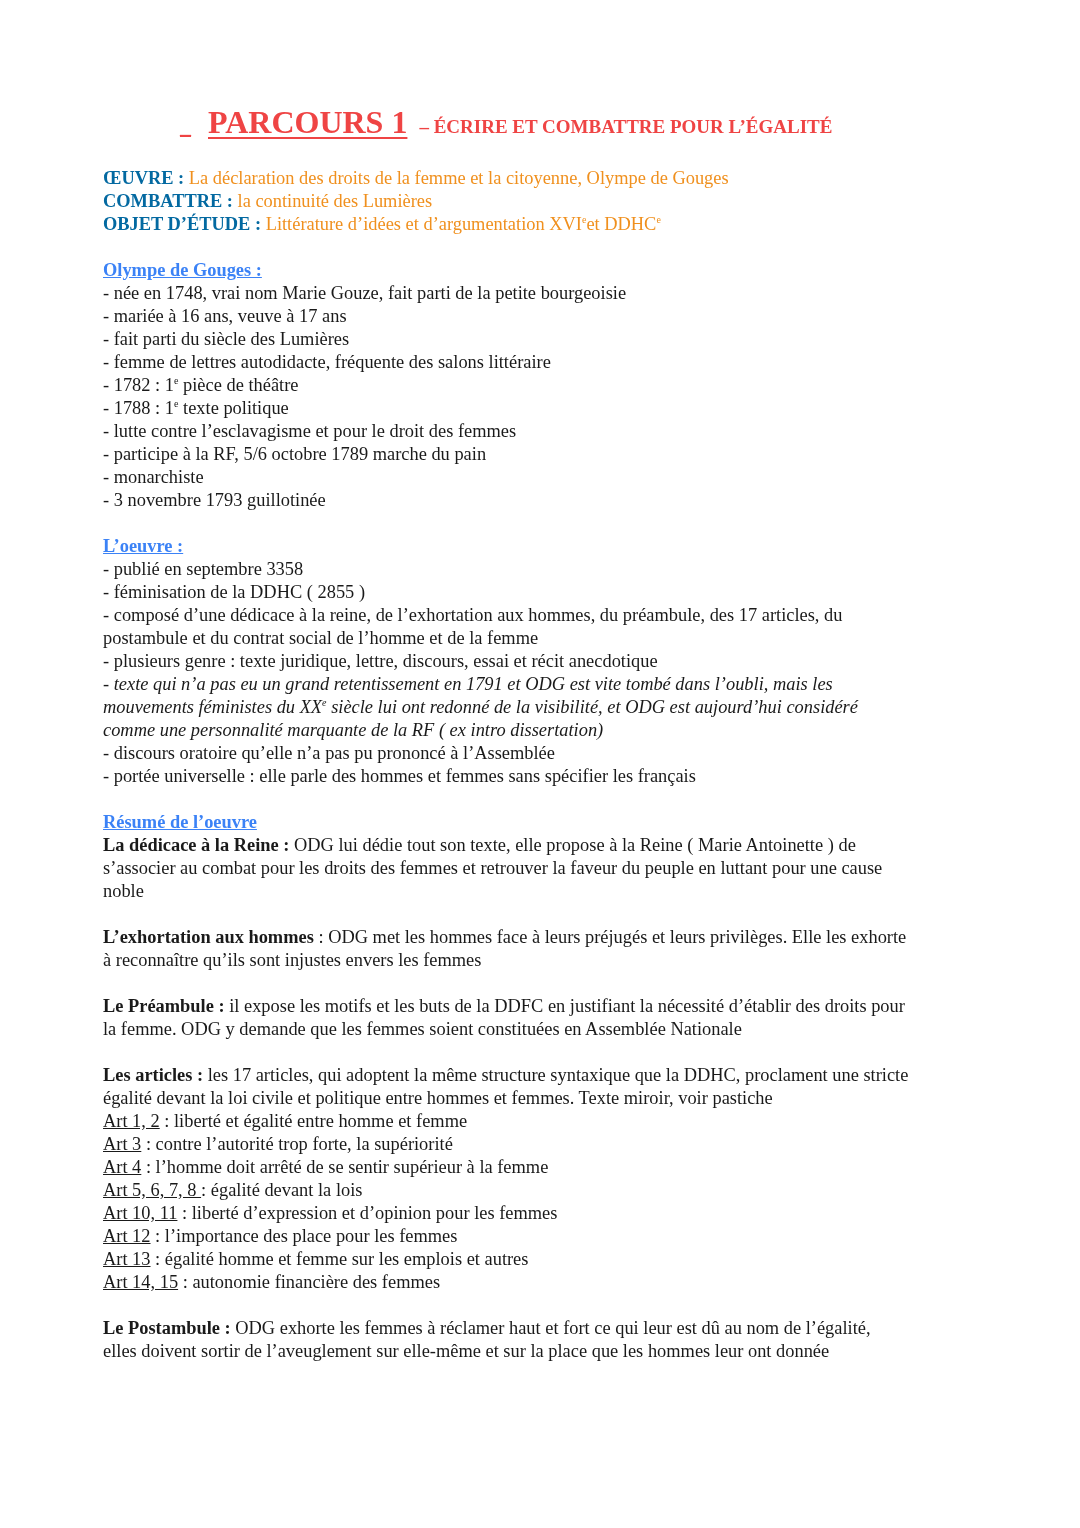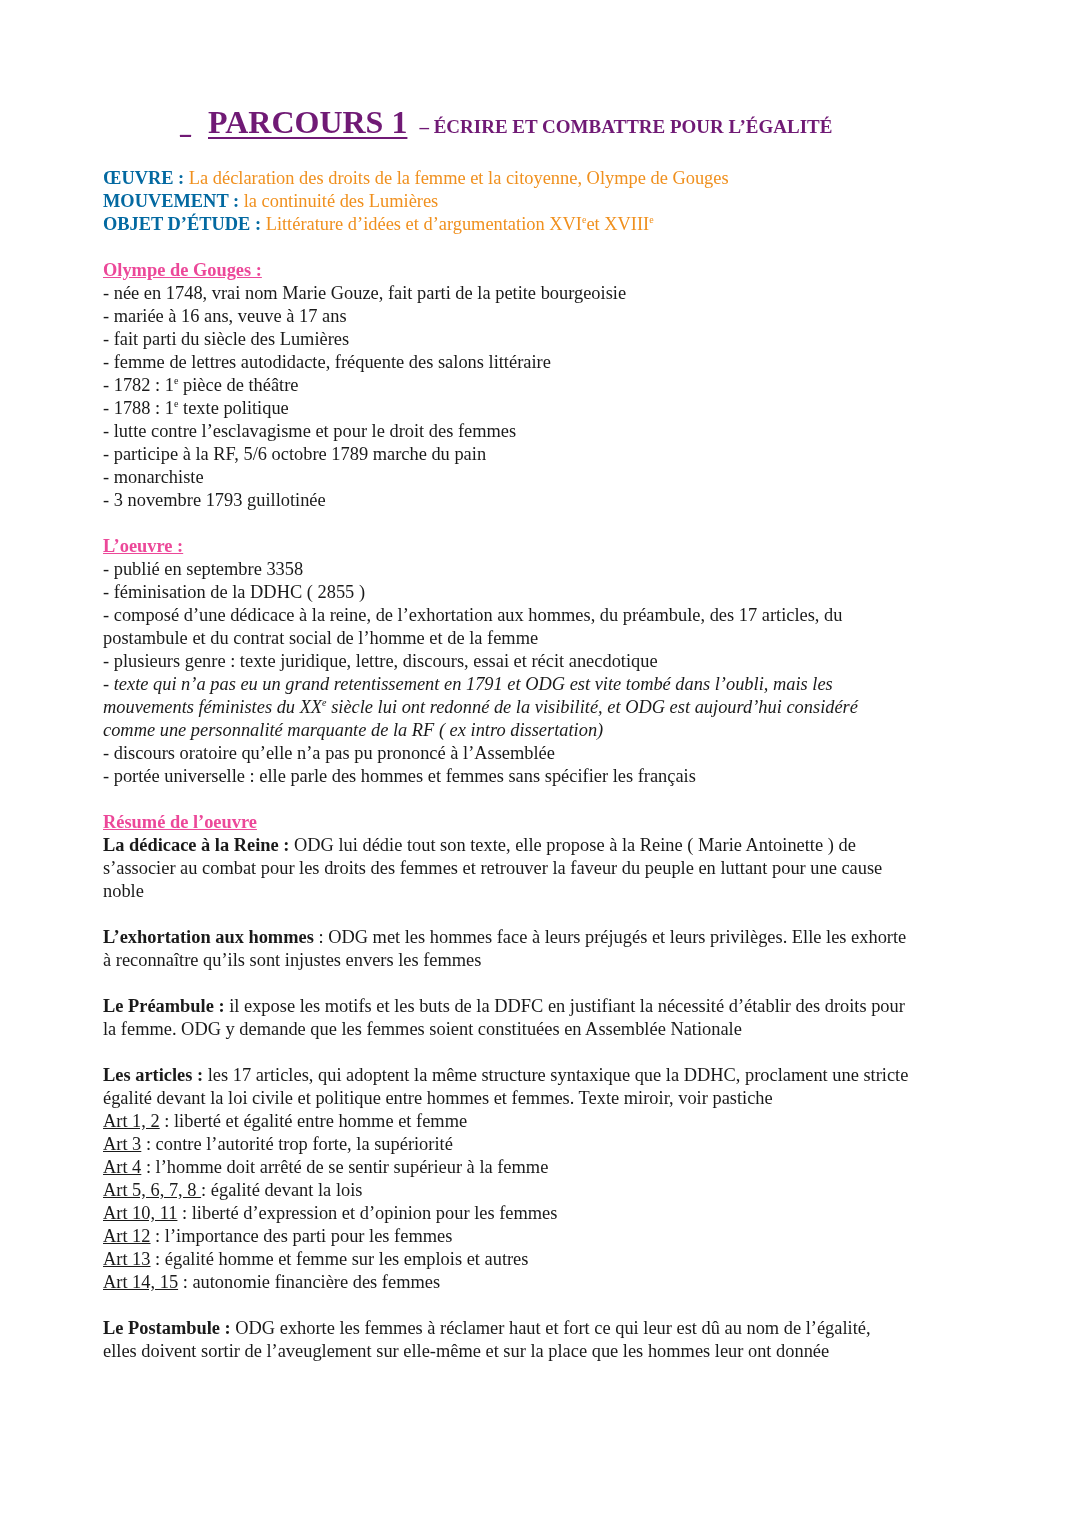--- a/index.html
+++ b/index.html
@@ -1,48 +1,48 @@
 <!DOCTYPE html>
 <html><head>
   <meta charset="utf-8">
   <style>
     html, body { margin: 0; padding: 0; background: #ffffff; }
     body { width: 1080px; height: 1528px; position: relative; overflow: hidden;
            font-family: "Liberation Serif", serif; color: #1a1a1a; }
-    .title { position: absolute; left: 180px; top: 104px; white-space: nowrap; color: #701a75; font-weight: bold; }
+    .title { position: absolute; left: 180px; top: 104px; white-space: nowrap; color: #ef4444; font-weight: bold; }
     .title .dash-lead { font-size: 22px; text-decoration: underline; margin-right: 16px; display: inline-block; width: 8px; }
     .title .main { font-size: 32px; text-decoration: underline; text-decoration-thickness: 2px; text-underline-offset: 4px; }
     .title .sub { font-size: 19px; margin-left: 8px; }
     .line { position: absolute; left: 103px; font-size: 18.4px; line-height: 23px; white-space: nowrap; }
     .orange { color: #f0901e; }
     .orange b { color: #0369a1; }
-    .green { color: #ec4899; font-weight: bold; text-decoration: underline; }
+    .green { color: #3b82f6; font-weight: bold; text-decoration: underline; }
     .sup { font-size: 10px; vertical-align: super; line-height: 0; }
     .u { text-decoration: underline; }
     .it { font-style: italic; }
   </style>
 </head>
 <body>
 
 <div>
 
   <div class="title">
     <span class="dash-lead">_</span>
     <span class="main">PARCOURS 1</span>
     <span class="sub">– ÉCRIRE ET COMBATTRE POUR L’ÉGALITÉ</span>
   </div>
 
   <div class="line orange" style="top:167px;">
     <b>ŒUVRE :</b><span> La déclaration des droits de la femme et la citoyenne, Olympe de Gouges</span>
   </div>
   <div class="line orange" style="top:190px;">
-    <b>MOUVEMENT :</b><span> la continuité des Lumières</span>
+    <b>COMBATTRE :</b><span> la continuité des Lumières</span>
   </div>
   <div class="line orange" style="top:213px;">
-    <b>OBJET D’ÉTUDE :</b><span> Littérature d’idées et d’argumentation XVI</span><span class="sup">e</span><span>et XVIII</span><span class="sup">e</span>
+    <b>OBJET D’ÉTUDE :</b><span> Littérature d’idées et d’argumentation XVI</span><span class="sup">e</span><span>et DDHC</span><span class="sup">e</span>
   </div>
 
   <div class="line green" style="top:259px;">Olympe de Gouges :</div>
   <div class="line" style="top:282px;">- née en 1748, vrai nom Marie Gouze, fait parti de la petite bourgeoisie</div>
   <div class="line" style="top:305px;">- mariée à 16 ans, veuve à 17 ans</div>
   <div class="line" style="top:328px;">- fait parti du siècle des Lumières</div>
   <div class="line" style="top:351px;">- femme de lettres autodidacte, fréquente des salons littéraire</div>
   <div class="line" style="top:374px;">
     <span>- 1782 : 1</span><span class="sup">e</span><span> pièce de théâtre</span>
   </div>
@@ -88,21 +88,21 @@
   <div class="line" style="top:1064px;">
     <b>Les articles :</b><span> les 17 articles, qui adoptent la même structure syntaxique que la DDHC, proclament une stricte</span>
   </div>
   <div class="line" style="top:1087px;">égalité devant la loi civile et politique entre hommes et femmes. Texte miroir, voir pastiche</div>
 
   <div class="line" style="top:1110px;"><span class="u">Art 1, 2</span><span> : liberté et égalité entre homme et femme</span></div>
   <div class="line" style="top:1133px;"><span class="u">Art 3</span><span> : contre l’autorité trop forte, la supériorité</span></div>
   <div class="line" style="top:1156px;"><span class="u">Art 4</span><span> : l’homme doit arrêté de se sentir supérieur à la femme</span></div>
   <div class="line" style="top:1179px;"><span class="u" style="white-space:pre">Art 5, 6, 7, 8 </span><span>: égalité devant la lois</span></div>
   <div class="line" style="top:1202px;"><span class="u">Art 10, 11</span><span> : liberté d’expression et d’opinion pour les femmes</span></div>
-  <div class="line" style="top:1225px;"><span class="u">Art 12</span><span> : l’importance des parti pour les femmes</span></div>
+  <div class="line" style="top:1225px;"><span class="u">Art 12</span><span> : l’importance des place pour les femmes</span></div>
   <div class="line" style="top:1248px;"><span class="u">Art 13</span><span> : égalité homme et femme sur les emplois et autres</span></div>
   <div class="line" style="top:1271px;"><span class="u">Art 14, 15</span><span> : autonomie financière des femmes</span></div>
 
   <div class="line" style="top:1317px;">
     <b>Le Postambule :</b><span> ODG exhorte les femmes à réclamer haut et fort ce qui leur est dû au nom de l’égalité,</span>
   </div>
   <div class="line" style="top:1340px;">elles doivent sortir de l’aveuglement sur elle-même et sur la place que les hommes leur ont donnée</div>
 
 </div>
 

